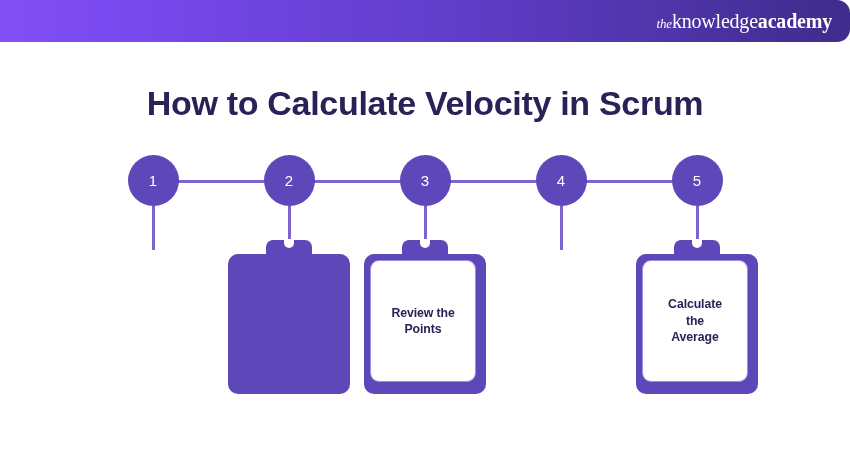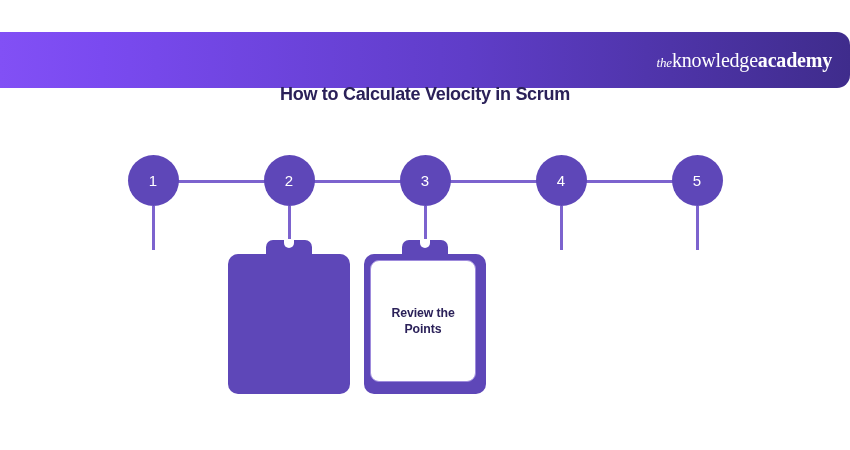--- a/index.html
+++ b/index.html
@@ -6,43 +6,42 @@
   body{
     width:850px;height:450px;
     background:#ffffff;
     font-family:"Liberation Sans", sans-serif;
     overflow:hidden;
     position:relative;
   }
 
   
   #header-bar{
-    position:absolute;left:0;top:0;width:850px;height:56px;
+    position:absolute;left:0;top:0;width:850px;height:42px;
     background:linear-gradient(90deg,#8250F5 0%,#7A4AF0 12%,#5F3DC8 55%,#3F2C8C 100%);
     border-top-right-radius:13px;
     border-bottom-right-radius:13px;
-    margin-top:32px;
   }
   #logo{
     position:absolute;right:18px;top:50%;transform:translateY(-50%);
     color:#ffffff;white-space:nowrap;
     font-family:"Liberation Serif", serif;
     font-size:20px;line-height:1;
     letter-spacing:-0.2px;
   }
   #logo .lg-the{font-style:italic;font-size:13px;}
   #logo .lg-knowledge{font-weight:400;}
   #logo .lg-academy{font-weight:700;}
 
   
   #page-title{
     position:absolute;left:0;top:84px;width:850px;
     text-align:center;
     color:#2B2159;
-    font-size:18px;font-weight:700;
+    font-size:34px;font-weight:700;
     letter-spacing:-0.3px;
   }
 
   
   #diagram{position:absolute;left:0;top:0;width:850px;height:450px;}
 
   .step{position:absolute;top:0;width:160px;height:450px;}
 
   .connector{
     position:absolute;top:179.5px;height:3px;
@@ -161,15 +160,25 @@
   </div>
 
   <div class="step" style="left:481px;">
     <div class="circle">4</div>
     <div class="stem"></div>
   </div>
 
   <div class="step" style="left:617px;">
     <div class="circle">5</div>
     <div class="stem"></div>
+    <div class="board">
+      <div class="board-shell"></div>
+      <div class="board-tab"></div>
+      <div class="board-tab-notch"></div>
+      <div class="board-inner">
+        <div class="board-label">Calculate
+the
+Average</div>
+      </div>
+    </div>
   </div>
 
 </div>
 
 </body></html>

